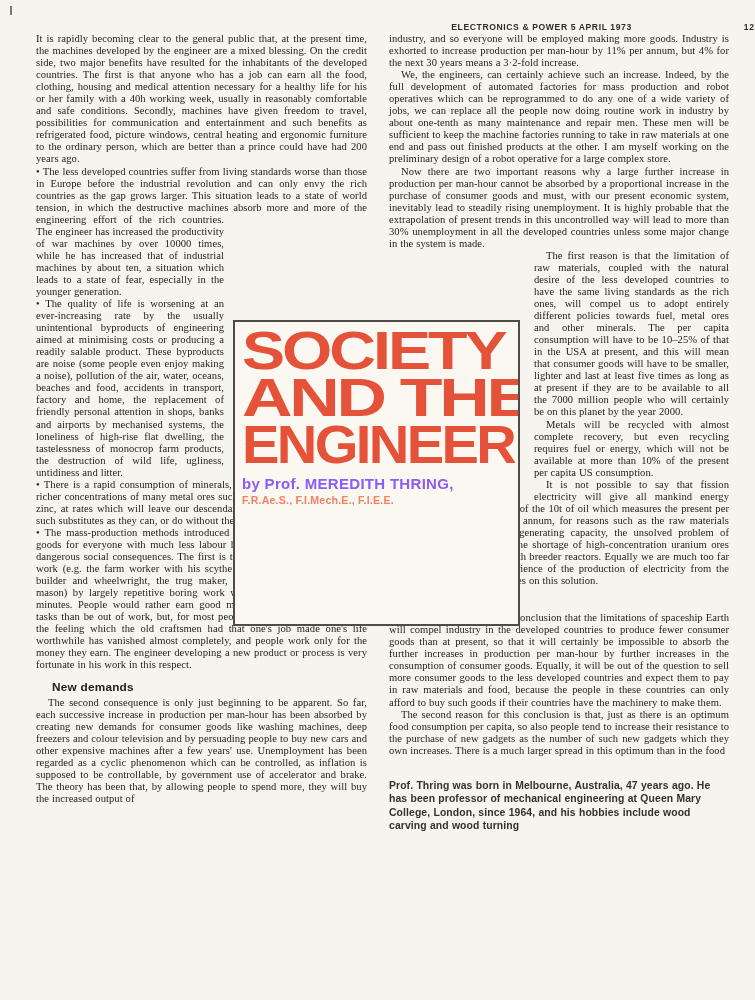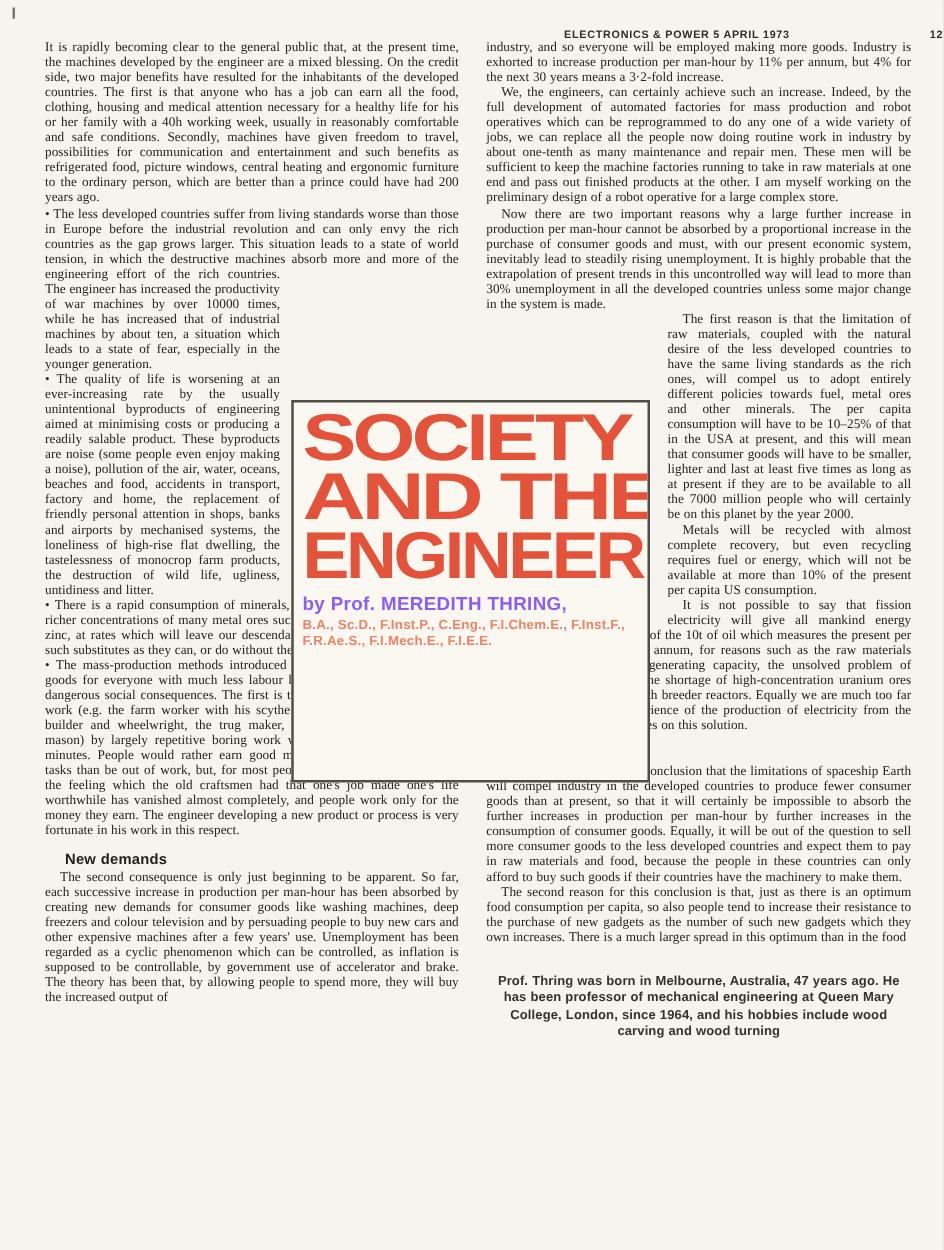--- a/index.html
+++ b/index.html
@@ -24,21 +24,21 @@
   .col p{margin:0;}
   .col p.indent{text-indent:12px;}
   .fr{display:block;float:right;width:136px;height:262px;margin-left:7px;}
   .fl{display:block;float:left;width:138px;height:248px;margin-right:7px;}
   .subhead{
     font-family:"Liberation Sans",sans-serif;font-weight:bold;font-size:11.8px;
     letter-spacing:.2px;margin:10px 0 3px !important;text-align:left;color:#22201b;padding-left:16px;
   }
   .bio{
     margin-top:22px !important;font-family:"Liberation Sans",sans-serif;font-weight:bold;
-    font-size:10.4px;line-height:13.4px;text-align:center;letter-spacing:.1px;color:#35322c;
+    font-size:10.4px;line-height:13.4px;text-align:left;letter-spacing:.1px;color:#35322c;
   }
   .title-box{
     position:absolute;left:233px;top:320px;width:287px;height:306px;box-sizing:border-box;
     background:#faf8f1;border:2px solid #514d44;padding:5px 7px 4px 7px;z-index:5;
     font-family:"Liberation Sans",sans-serif;overflow:hidden;
   }
   .title-line{
     display:block;white-space:nowrap;font-weight:bold;color:#e4523a;
     font-size:53px;line-height:47px;letter-spacing:-2.5px;transform-origin:0 50%;
   }
@@ -87,18 +87,17 @@
     <p class="indent">The second reason for this conclusion is that, just as there is an optimum food consumption per capita, so also people tend to increase their resistance to the purchase of new gadgets as the number of such new gadgets which they own increases. There is a much larger spread in this optimum than in the food</p>
     <p class="bio">Prof. Thring was born in Melbourne, Australia, 47 years ago. He has been professor of mechanical engineering at Queen Mary College, London, since 1964, and his hobbies include wood carving and wood turning</p>
   </div>
 
   <div class="title-box">
     <span class="title-line t1">SOCIETY</span>
     <span class="title-line t2">AND THE</span>
     <span class="title-line t3">ENGINEER</span>
     <div class="byline">by Prof. MEREDITH THRING,</div>
     <div class="quals">
-      <div>B.A., Sc.D., F.Inst.P., C.Eng., F.I.Chem.E., F.Inst.F.,</div>
       <div>F.R.Ae.S., F.I.Mech.E., F.I.E.E.</div>
     </div>
   </div>
 
 </div>
 
 </body></html>

